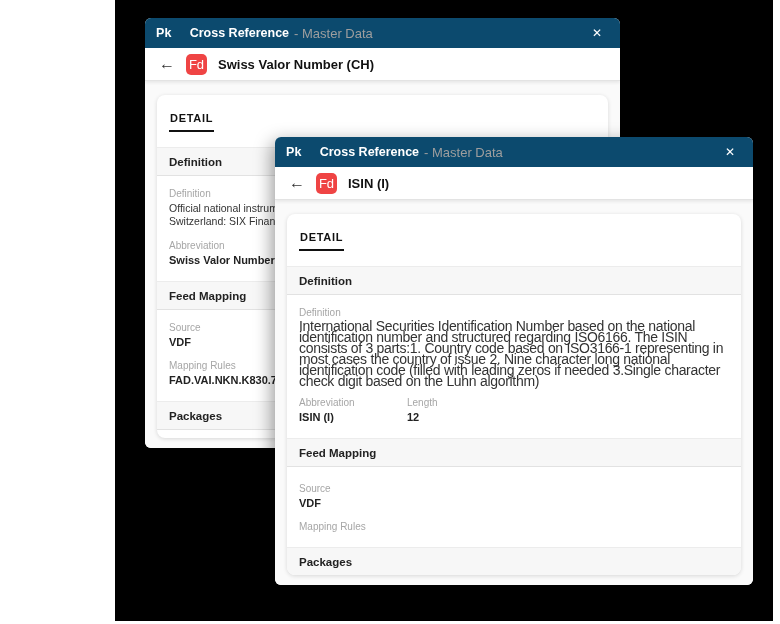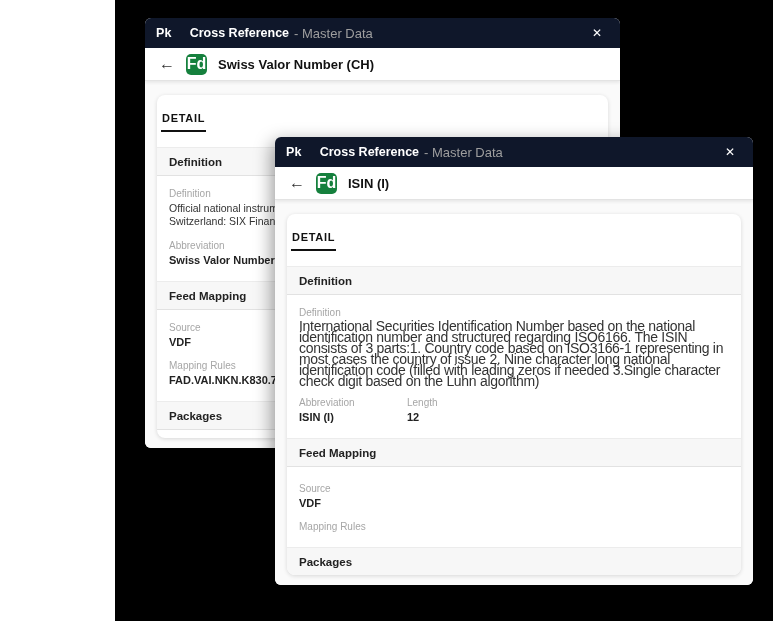--- a/index.html
+++ b/index.html
@@ -4,35 +4,35 @@
 <style>
   * { margin:0; padding:0; box-sizing:border-box; }
   html,body { width:780px; height:624px; background:#ffffff; font-family:"Liberation Sans", sans-serif; position:relative; overflow:hidden; }
 
   .black-bg { position:absolute; left:115px; top:0; width:658px; height:621px; background:#000; }
 
   .modal { position:absolute; display:flex; flex-direction:column; background:#fafafa; border-radius:6px; overflow:hidden; }
   .modal.back  { left:145px; top:18px;  width:475px; height:430px; }
   .modal.front { left:275px; top:137px; width:478px; height:448px; box-shadow:-3px 5px 18px rgba(0,0,0,0.40); }
 
-  .titlebar { flex:none; height:30px; background:#0f172a; color:#fff; display:flex; align-items:center; padding:0 16px 0 11px; }
+  .titlebar { flex:none; height:30px; background:#0c4a6e; color:#fff; display:flex; align-items:center; padding:0 16px 0 11px; }
   .brand { font-weight:700; font-size:12.5px; margin-right:18px; letter-spacing:0.2px; }
   .titlebar-title { font-weight:700; font-size:12.5px; white-space:nowrap; }
   .titlebar-sub { color:#9e9e9e; font-size:13px; margin-left:5px; white-space:nowrap; }
   .close-btn { margin-left:auto; color:#fff; font-size:12px; line-height:1; cursor:pointer; padding:2px; }
 
   .toolbar { flex:none; height:33px; background:#fff; display:flex; align-items:center; gap:11px; padding:0 14px; border-bottom:1px solid #e3e3e3; box-shadow:0 2px 3px rgba(0,0,0,0.07); position:relative; z-index:2; }
   .back-arrow { font-size:16px; color:#333; line-height:1; cursor:pointer; }
-  .fd-badge { width:21px; height:21px; background:#15803d; color:#fff; border-radius:5px; display:flex; align-items:center; justify-content:center; font-size:16px; font-weight:700; flex:none; }
+  .fd-badge { width:21px; height:21px; background:#ef4444; color:#fff; border-radius:5px; display:flex; align-items:center; justify-content:center; font-size:13px; font-weight:400; flex:none; }
   .entity-title { font-weight:700; font-size:13px; color:#111; white-space:nowrap; }
 
   .modal-body { flex:1; background:#fafafa; padding:14px 12px 10px; overflow:hidden; }
   .card { background:#fff; border-radius:8px; box-shadow:0 1px 4px rgba(0,0,0,0.14); height:100%; overflow:hidden; }
 
-  .tab-row { padding:13px 4px 0; }
+  .tab-row { padding:13px 12px 0; }
   .tab { display:inline-block; font-size:11px; font-weight:700; letter-spacing:0.7px; color:#111; padding:0 1px 6px; border-bottom:2px solid #111; cursor:pointer; }
 
   .section-head { background:#f7f7f7; border-top:1px solid #ececec; border-bottom:1px solid #e2e2e2; padding:8px 12px 7px; font-size:11.5px; font-weight:700; color:#222; margin-top:15px; }
 
   .fields { padding:0 12px; }
   .flabel { font-size:10px; color:#a6a6a6; margin-top:12px; white-space:nowrap; }
   .fvalue { font-size:11px; font-weight:700; color:#222; margin-top:3px; white-space:nowrap; }
   .fpara  { font-size:14px; font-weight:400; color:#333; line-height:11px; letter-spacing:-0.3px; margin-top:3px; }
   .fline  { font-size:10.5px; font-weight:400; color:#333; line-height:13px; margin-top:3px; white-space:nowrap; }
 

